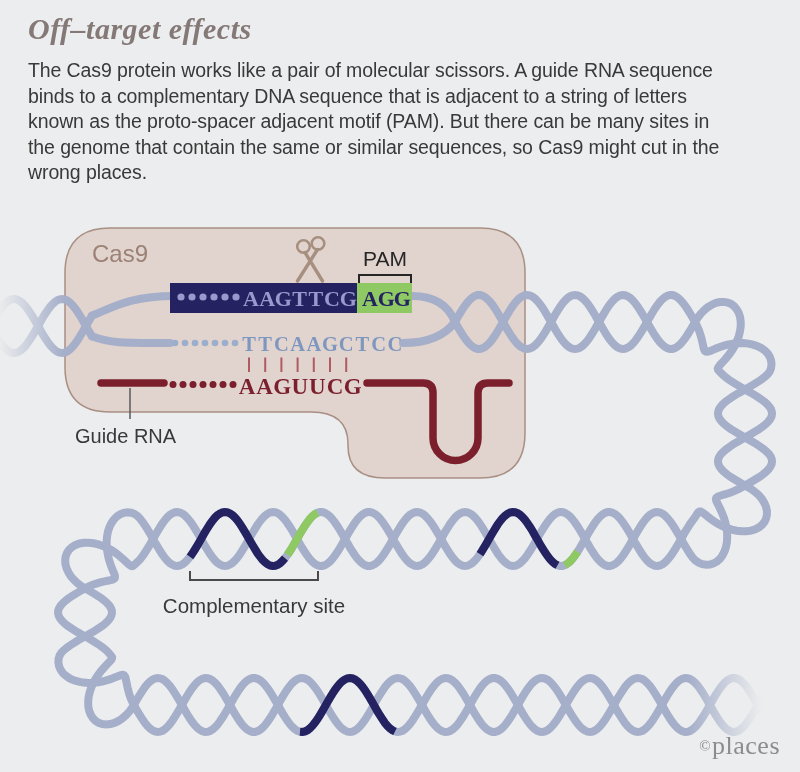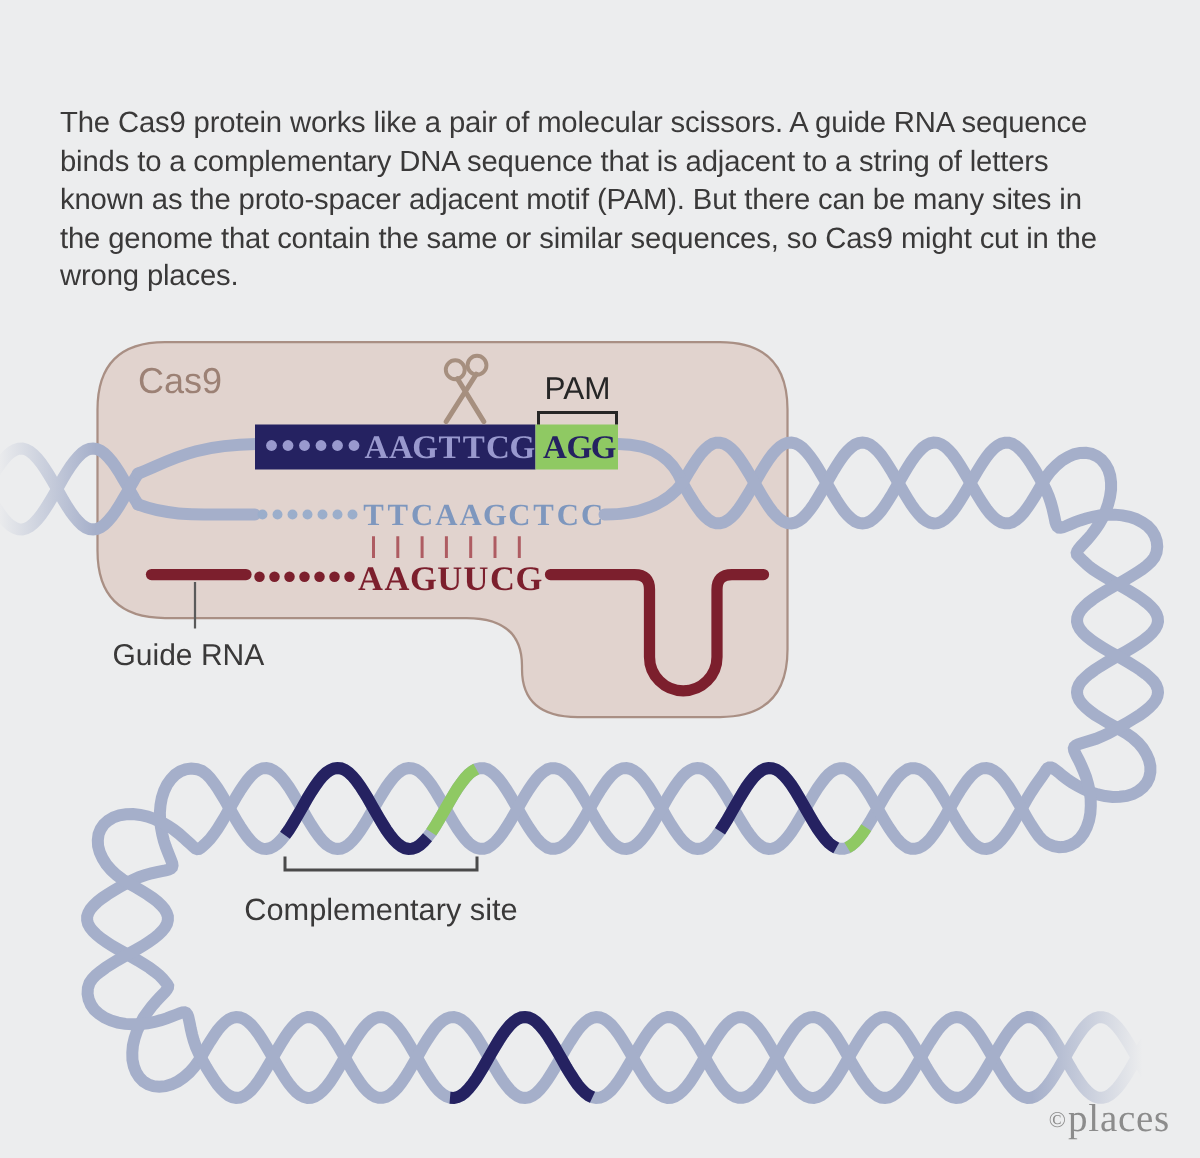--- a/index.html
+++ b/index.html
@@ -1,28 +1,29 @@
 <!DOCTYPE html>
 <html><head>
 <meta charset="utf-8">
 <style>
   html,body{margin:0;padding:0;}
   .canvas{position:relative;width:800px;height:772px;overflow:hidden;font-family:"Liberation Sans",sans-serif;}
   .title{position:absolute;left:28px;top:12px;margin:0;font-family:"Liberation Serif","DejaVu Serif",serif;font-style:italic;font-weight:700;font-size:30px;letter-spacing:.5px;}
-  .intro{position:absolute;left:28px;top:58px;width:700px;margin:12px;font-size:19.5px;line-height:25.6px;letter-spacing:-0.1px;}
+  .intro{position:absolute;left:28px;top:58px;width:700px;margin:0;font-size:19.5px;line-height:25.6px;letter-spacing:-0.1px;}
   .diagram-svg{position:absolute;left:0;top:0;width:800px;height:772px;}
   .svglabel{font-family:"Liberation Sans",sans-serif;}
   .seriflogo{position:absolute;right:20px;top:731px;font-family:"Liberation Serif","DejaVu Serif",serif;font-size:26px;letter-spacing:.5px;}
   .seriflogo .csym{font-size:15px;vertical-align:3px;margin-right:1px;}
 </style>
 </head>
 <body>
 
 <div class="canvas" style="background-color: rgb(236, 237, 238);">
 
+  <h1 class="title" style="color: rgb(133, 121, 119);">Off–target effects</h1>
   <p class="intro" style="color: rgb(58, 57, 57);">The Cas9 protein works like a pair of molecular scissors. A guide RNA sequence binds to a complementary DNA sequence that is adjacent to a string of letters known as the proto-spacer adjacent motif (PAM). But there can be many sites in the genome that contain the same or similar sequences, so Cas9 might cut in the wrong places.</p>
 
   <svg class="diagram-svg" viewBox="0 0 800 772">
     <defs>
       <linearGradient id="fadeL" x1="0" y1="0" x2="1" y2="0">
         <stop offset="0" stop-color="#ECEDEE" stop-opacity="1"></stop>
         <stop offset="1" stop-color="#ECEDEE" stop-opacity="0"></stop>
       </linearGradient>
       <linearGradient id="fadeR" x1="0" y1="0" x2="1" y2="0">
         <stop offset="0" stop-color="#ECEDEE" stop-opacity="0"></stop>

